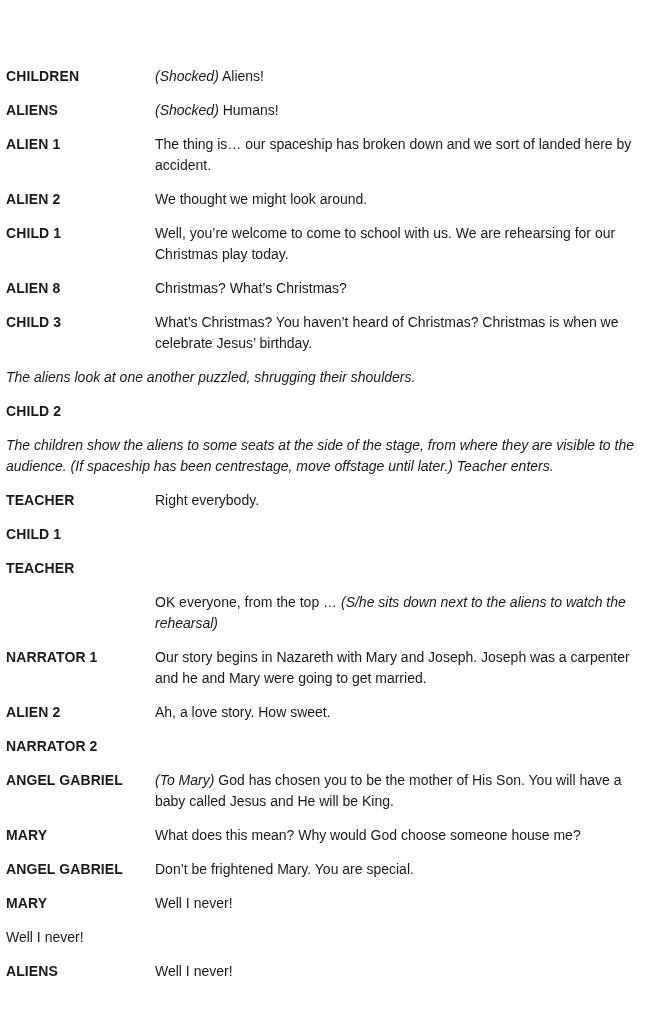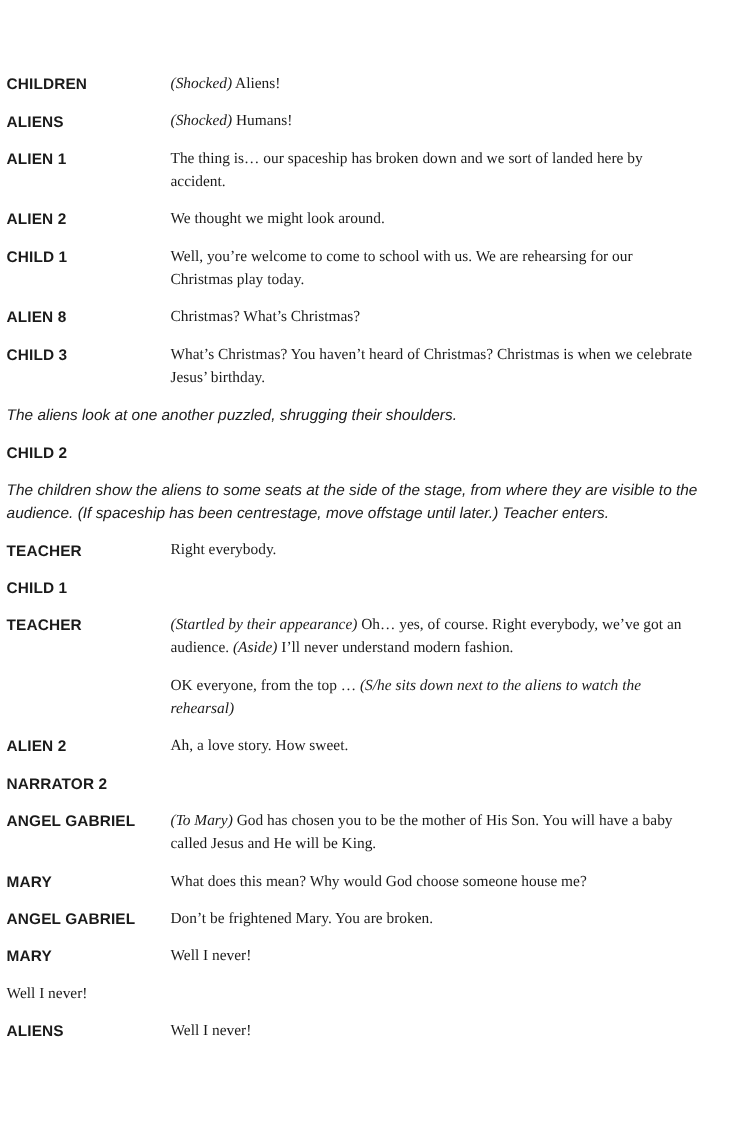--- a/index.html
+++ b/index.html
@@ -31,21 +31,20 @@
   }
   .speaker {
     flex: 0 0 149px;
     width: 149px;
     font-weight: 700;
     letter-spacing: 0.1px;
   }
   .dialogue {
     flex: 1 1 auto;
     max-width: 478px;
-    font-family: Liberation Serif, serif;
   }
   .direction {
     font-style: italic;
     margin-bottom: 13px;
     max-width: 640px;
   }
   .it {
     font-style: italic;
   }
 </style>
@@ -89,44 +88,47 @@
       <div class="direction"><span class="it">The children show the aliens to some seats at the side of the stage, from where they are visible to the audience. (If spaceship has been centrestage, move offstage until later.) Teacher enters.</span></div>
       <div class="row">
     <div class="speaker">TEACHER</div>
     <div class="dialogue"><span>Right everybody.</span></div>
   </div>
       <div class="row">
     <div class="speaker">CHILD 1</div>
   </div>
       <div class="row">
     <div class="speaker">TEACHER</div>
-    <div class="dialogue"><span class="it">(Startled by their appearance)</span><span> Oh… yes, of course. Right everybody, we’ve got an audience. </span><span class="it">(Aside)</span><span> I’ll never understand modern fashion.</span></div>
   </div>
       <div class="row">
     <div class="speaker"></div>
     <div class="dialogue"><span>OK everyone, from the top … </span><span class="it">(S/he sits down next to the aliens to watch the rehearsal)</span></div>
+  </div>
+      <div class="row">
+    <div class="speaker">NARRATOR 1</div>
+    <div class="dialogue"><span>Our story begins in Nazareth with Mary and Joseph. Joseph was a carpenter and he and Mary were going to get married.</span></div>
   </div>
       <div class="row">
     <div class="speaker">ALIEN 2</div>
     <div class="dialogue"><span>Ah, a love story. How sweet.</span></div>
   </div>
       <div class="row">
     <div class="speaker">NARRATOR 2</div>
   </div>
       <div class="row">
     <div class="speaker">ANGEL GABRIEL</div>
     <div class="dialogue"><span class="it">(To Mary)</span><span> God has chosen you to be the mother of His Son. You will have a baby called Jesus and He will be King.</span></div>
   </div>
       <div class="row">
     <div class="speaker">MARY</div>
     <div class="dialogue"><span>What does this mean? Why would God choose someone house me?</span></div>
   </div>
       <div class="row">
     <div class="speaker">ANGEL GABRIEL</div>
-    <div class="dialogue"><span>Don’t be frightened Mary. You are broken.</span></div>
+    <div class="dialogue"><span>Don’t be frightened Mary. You are special.</span></div>
   </div>
       <div class="row">
     <div class="speaker">MARY</div>
     <div class="dialogue"><span>Well I never!</span></div>
   </div>
       <div class="row">
     <div class="dialogue"><span>Well I never!</span></div>
   </div>
       <div class="row">
     <div class="speaker">ALIENS</div>

